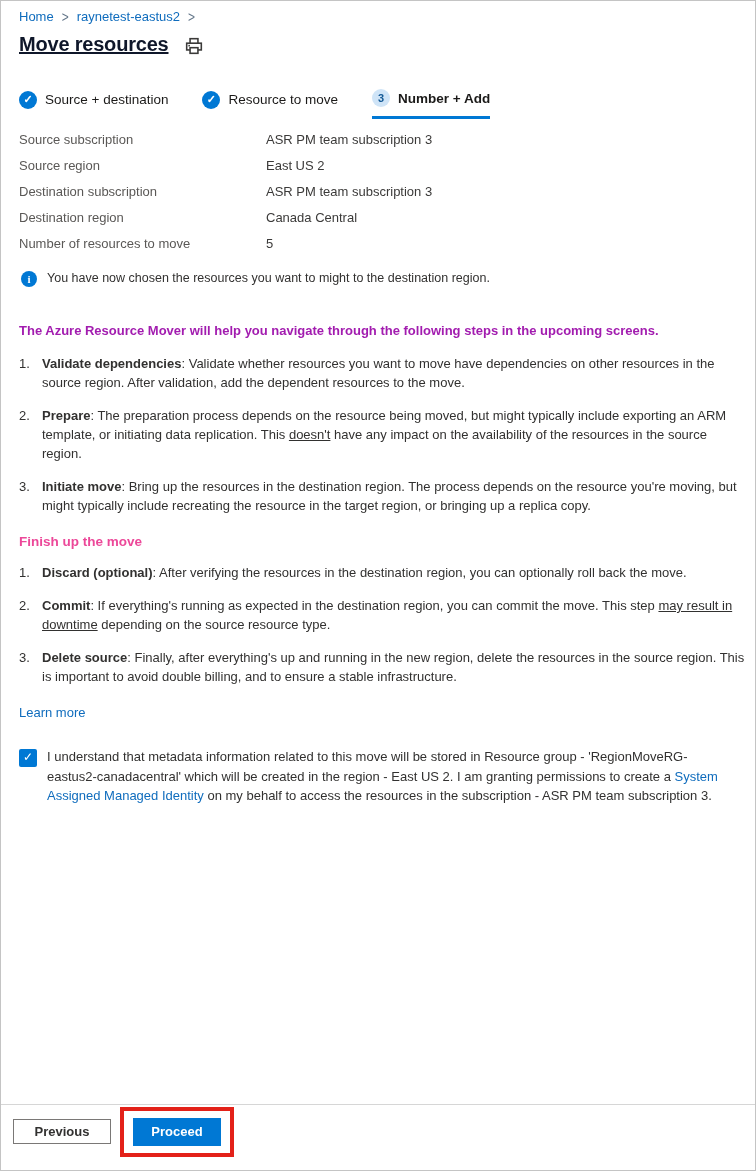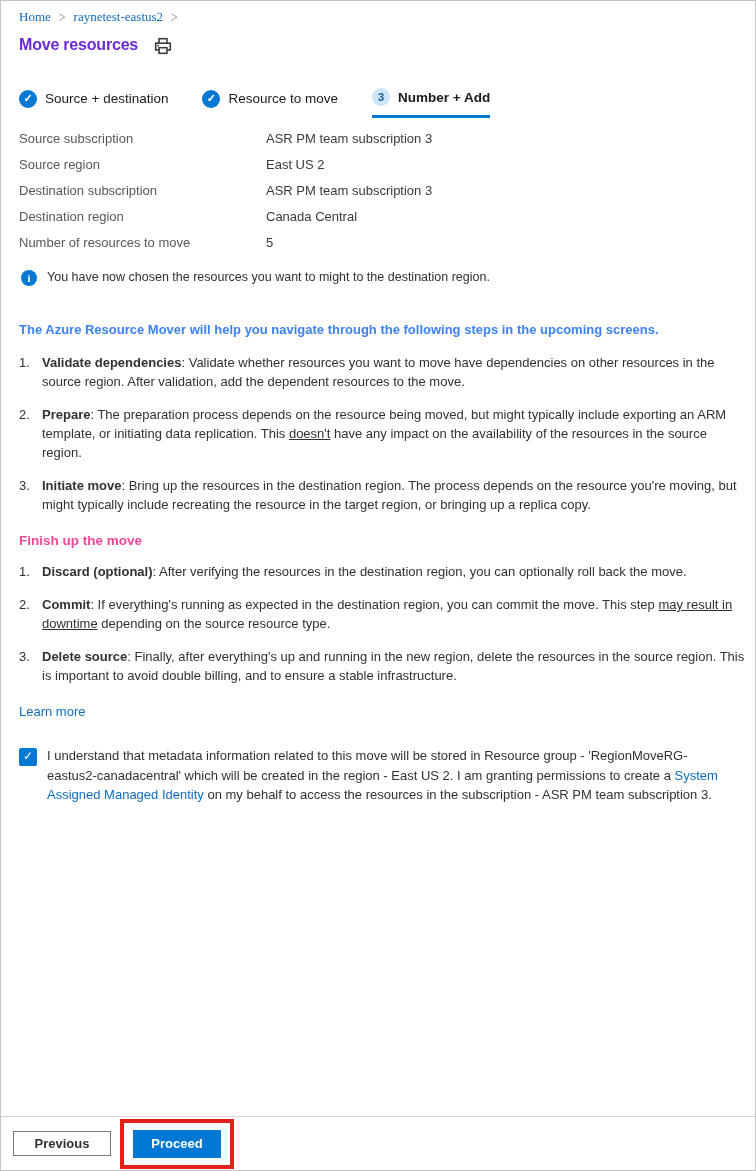--- a/index.html
+++ b/index.html
@@ -8,27 +8,27 @@
     font-family:"Liberation Sans", sans-serif;
     background:#ffffff;
     border:1px solid #c4c4c4;
     position:relative;
     color:#323130;
     overflow:hidden;
   }
   .content { padding:8px 10px 0 18px; }
 
   
-  .breadcrumb { font-size:13px; display:flex; align-items:center;font-family:Liberation Serif, serif; }
+  .breadcrumb { font-size:13px; display:flex; align-items:center; }
   .crumb { color:#0f6cbd; cursor:pointer; }
   .crumb-sep { color:#64778a; margin:0 8px; font-size:12px; transform:scaleY(1.15); display:inline-block; }
 
   
   .title-row { display:flex; align-items:center; gap:16px; margin-top:9px; }
-  .page-title { font-size:16px; font-weight:700; color:#6d28d9; letter-spacing:-0.2px; }
+  .page-title { font-size:20px; font-weight:700; color:#0f172a; letter-spacing:-0.2px;text-decoration:underline; }
   .print-icon { cursor:pointer; display:inline-flex; margin-top:3px; }
   .subtitle { font-size:12px; color:#605e5c; margin-top:4px; }
 
   
   .tabs { display:flex; gap:34px; margin-top:33px; }
   .tab { display:flex; align-items:center; gap:8px; font-size:13.5px; padding-bottom:9px; cursor:pointer; color:#1b1a19; }
   .tab.active { font-weight:700; border-bottom:3px solid #0078d4; }
   .check-circle { width:18px; height:18px; border-radius:50%; background:#0078d4; color:#fff;
     font-size:11px; font-weight:700; display:flex; align-items:center; justify-content:center; flex:none; }
   .step-circle { width:18px; height:18px; border-radius:50%; background:#cfe4f7; color:#135995;
@@ -41,37 +41,37 @@
   .summary-label { width:247px; flex:none; color:#5a5856; }
   .summary-value { color:#3b3a39; }
 
   
   .info-banner { display:flex; align-items:flex-start; gap:10px; margin-top:20px; font-size:12.5px; color:#323130; padding-left:2px; }
   .info-icon { width:16px; height:16px; border-radius:50%; background:#0078d4; color:#fff;
     font-size:11px; font-weight:700; display:flex; align-items:center; justify-content:center; flex:none;
     font-family:"Liberation Serif", serif; }
 
   
-  .guide-heading { font-size:13px; font-weight:700; color:#3b82f6; margin-top:35px; line-height:18px; }
+  .guide-heading { font-size:13px; font-weight:700; color:#a21caf; margin-top:35px; line-height:18px; }
   .step { display:flex; margin-top:14px; font-size:13px; line-height:19px; }
   .step-num { width:23px; flex:none; color:#323130; }
   .step-text { flex:1; }
   .lead { font-weight:700; }
   .u { text-decoration:underline; }
   .finish-heading { font-size:13.5px; font-weight:700; color:#ec4899; margin-top:19px; }
   .learn-more { display:inline-block; color:#0f6cbd; font-size:13px; margin-top:19px; cursor:pointer; }
 
   
   .consent { display:flex; align-items:flex-start; gap:10px; margin-top:26px; font-size:13px; line-height:19.5px; padding-right:14px; }
   .checkbox { width:18px; height:18px; border-radius:2px; background:#0078d4; color:#fff; font-size:12px;
     display:flex; align-items:center; justify-content:center; flex:none; margin-top:2px; cursor:pointer; }
   .inline-link { color:#0f6cbd; cursor:pointer; }
 
   
-  .footer { position:absolute; left:0; right:0; bottom:0; height:54px; background:#fff;
+  .footer { position:absolute; left:0; right:0; bottom:12px; height:54px; background:#fff;
     border-top:1px solid #d6d6d6; display:flex; align-items:center; padding-left:12px; }
   .btn-previous { width:98px; height:25px; background:#fff; border:1px solid #7a7876; color:#323130;
     font-family:"Liberation Sans", sans-serif; font-size:13px; font-weight:700; cursor:pointer; }
   .red-box { border:4px solid #e32119; margin-left:9px; padding:7px 9px; display:inline-flex; }
   .btn-proceed { width:88px; height:28px; background:#0078d4; border:none; color:#fff;
     font-family:"Liberation Sans", sans-serif; font-size:13px; font-weight:700; cursor:pointer; }
 </style>
 </head>
 <body>
 

